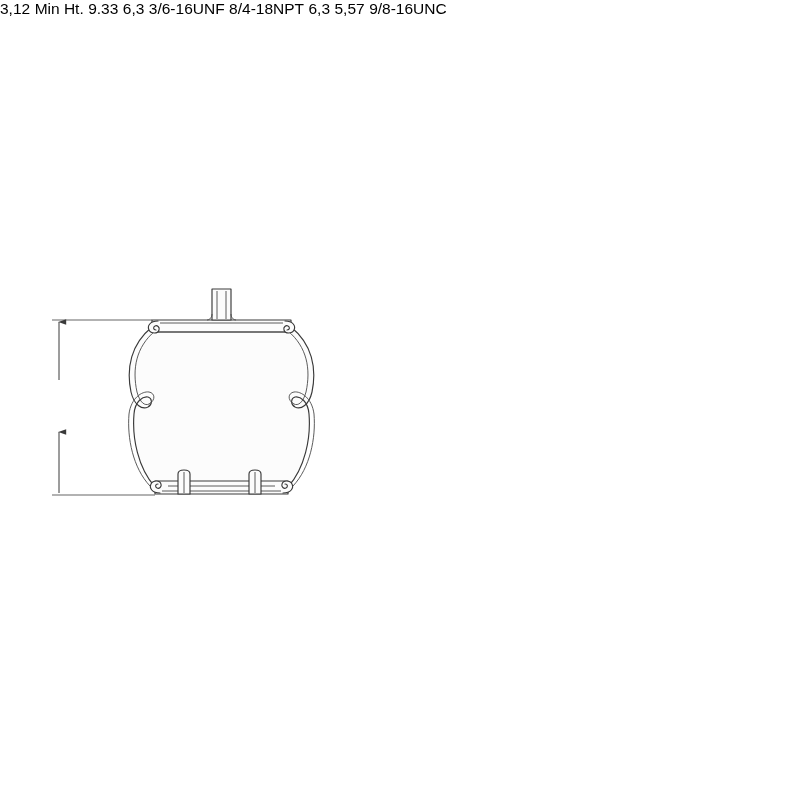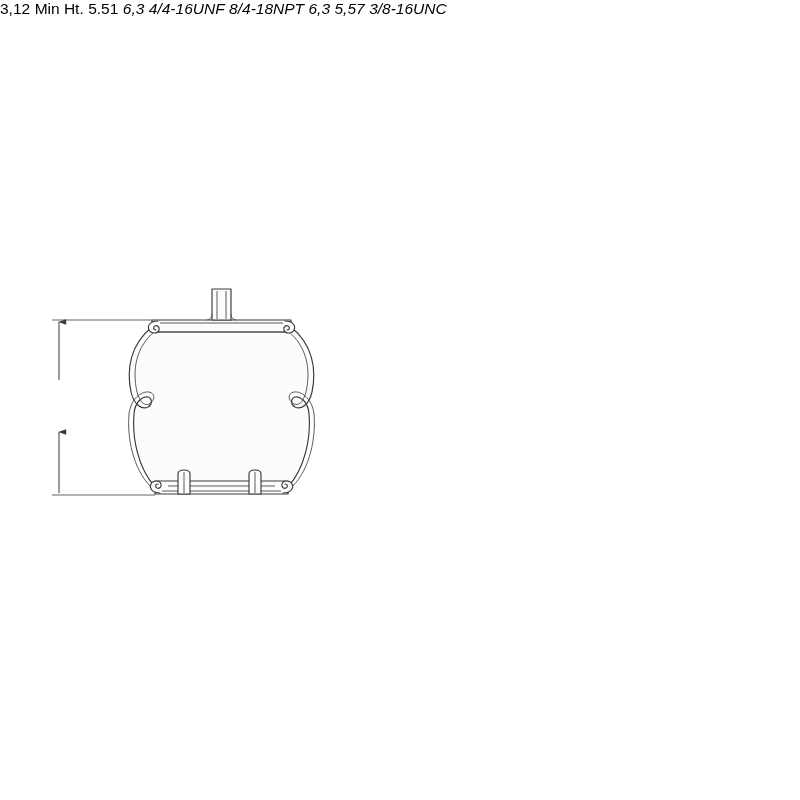--- a/index.html
+++ b/index.html
@@ -65,21 +65,20 @@
   }
   .holering {
     fill: #ffffff;
     stroke: #3a3a3a;
     stroke-width: 1.25;
   }
   .holeinner {
     fill: #ffffff;
     stroke: #3a3a3a;
     stroke-width: 1.1;
-    font-style: italic;
   }
 </style>
 </head>
 <body>
 
 <div id="canvas">
 
   <svg width="800" height="800" viewBox="0 0 800 800">
 
     <defs>
@@ -194,21 +193,21 @@
 
       
       <g>
         <path class="extline" d="M 137,487 L 137,566">
         <path class="extline" d="M 306,487 L 306,566">
         <path class="dimline" d="M 139,561 L 304,561" marker-start="url(#arrOut)" marker-end="url(#arrIn)">
       </path></path></path></g>
 
       <text class="dimtext" x="40" y="400" text-anchor="middle">3,12</text>
       <text class="dimtext" x="40" y="419" text-anchor="middle">Min Ht.</text>
-      <text class="dimtext" x="222" y="557" text-anchor="middle">5.51</text>
+      <text class="dimtext" x="222" y="557" text-anchor="middle">9.33</text>
     
 
     
     
     
     <g>
 
       
       <circle class="circleoutline" cx="531" cy="205" r="74">
 
@@ -225,21 +224,21 @@
       </path></path></path></g>
       <text class="dimtext" x="531" y="122" text-anchor="middle">6,3</text>
 
       
       <g>
         <path class="leader" d="M 798,163 L 633,163">
         <path class="leader" d="M 633,163 L 502,226" marker-end="url(#arrSm)">
         <path class="leader" d="M 502,226 L 545,205" marker-end="url(#arrSm)">
       </path></path></path></g>
 
-      <text class="labeltext" x="648" y="133">4/4-16UNF</text>
+      <text class="labeltext" x="648" y="133">3/6-16UNF</text>
       <text class="labeltext" x="648" y="152">8/4-18NPT</text>
     </circle></circle></circle></circle></g>
 
     
     
     
     <g>
 
       
       <circle class="circleoutline" cx="531" cy="606" r="74">
@@ -269,17 +268,17 @@
       </path></path></path></g>
       <text class="dimtext" x="534" y="521" text-anchor="middle">5,57</text>
 
       
       <g>
         <path class="leader" d="M 798,574 L 625,574">
         <path class="leader" d="M 625,574 L 551,624" marker-end="url(#arrSm)">
         <path class="leader" d="M 551,624 L 585,601" marker-end="url(#arrSm)">
       </path></path></path></g>
 
-      <text class="labeltext" x="637" y="566">3/8-16UNC</text>
+      <text class="labeltext" x="637" y="566">9/8-16UNC</text>
     </circle></circle></circle></circle></circle></circle></g>
 
   
 </div>
 
 </body></html>

